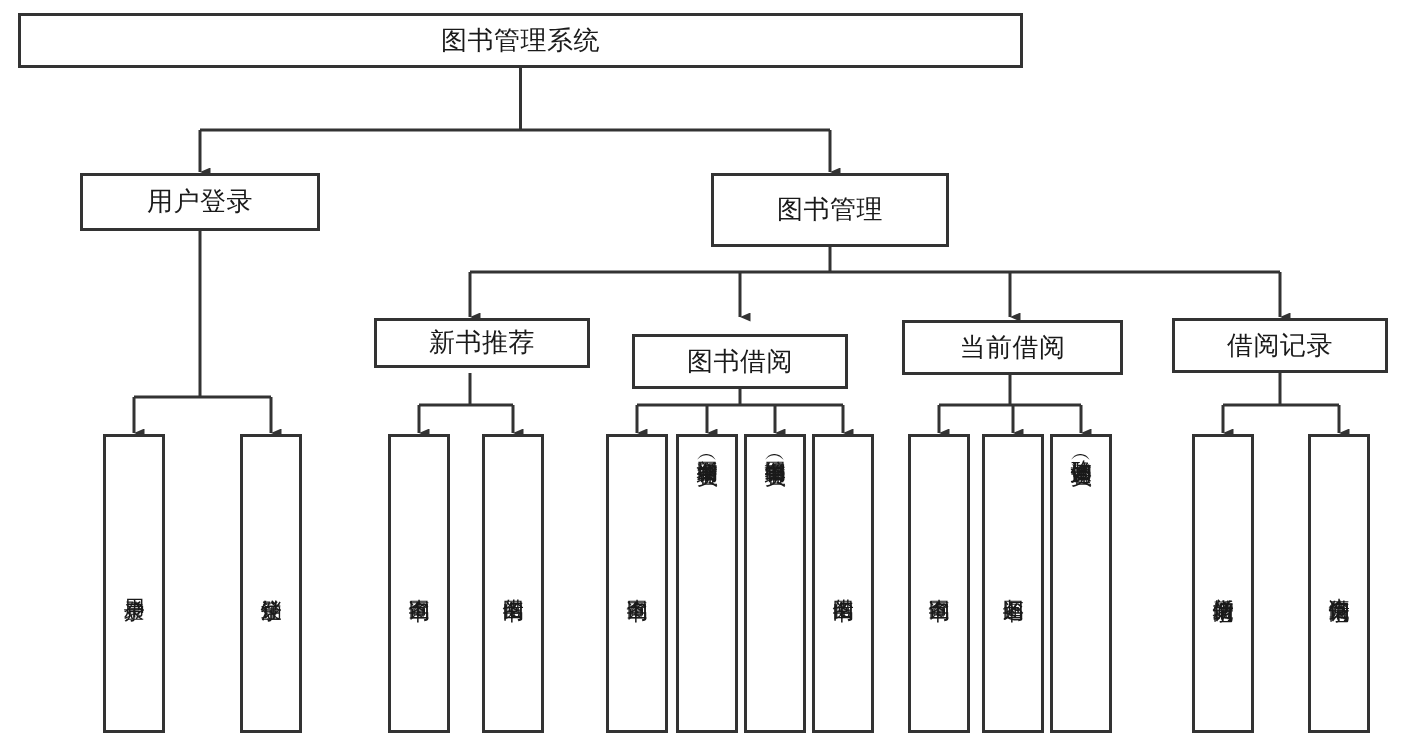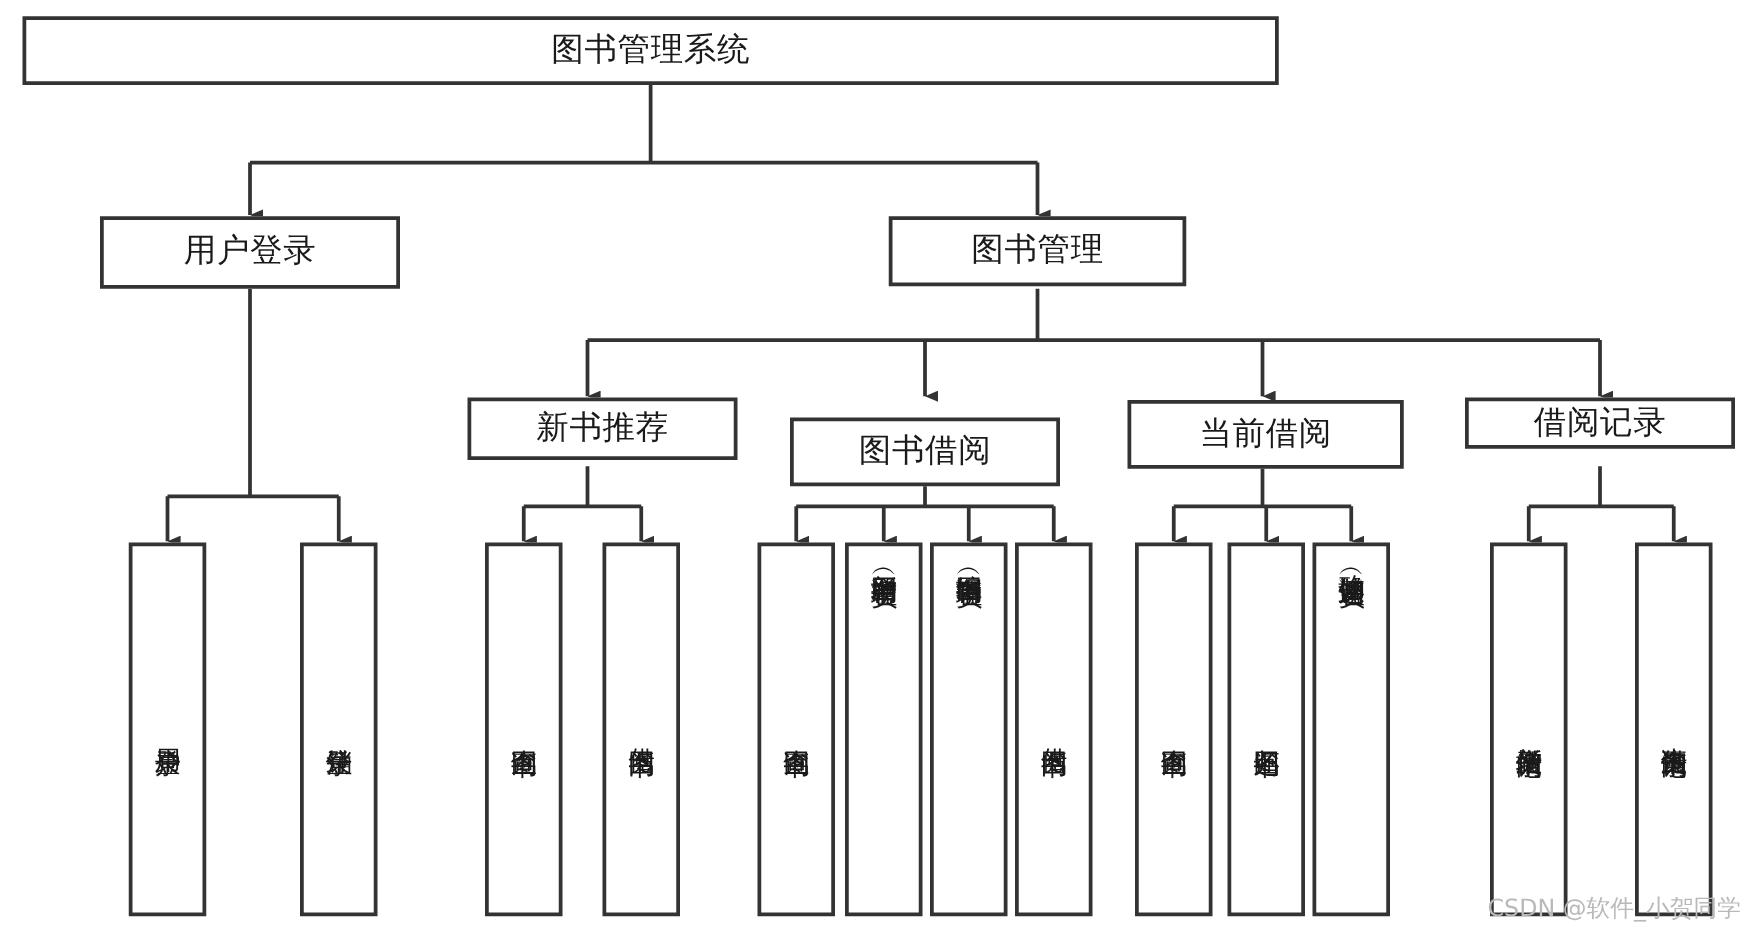--- a/index.html
+++ b/index.html
@@ -120,33 +120,33 @@
         <line x1="1339" y1="405" x2="1339" y2="433" marker-end="url(#arrowhead)"></line>
       </g>
   </svg>
   <div id="node-layer">
       <div class="node horiz" style="left: 18px; top: 13px; width: 1005px; height: 55px;">
         <span class="node-label">图书管理系统</span>
       </div>
       <div class="node horiz" style="left: 80px; top: 173px; width: 240px; height: 58px;">
         <span class="node-label">用户登录</span>
       </div>
-      <div class="node horiz" style="left: 711px; top: 173px; width: 238px; height: 56px;">
+      <div class="node horiz" style="left: 711px; top: 173px; width: 238px; height: 74px;">
         <span class="node-label">图书管理</span>
       </div>
       <div class="node horiz" style="left: 374px; top: 318px; width: 216px; height: 50px; text-align: center;">
         <span class="node-label">新书推荐</span>
       </div>
       <div class="node horiz" style="left: 632px; top: 318px; width: 216px; height: 55px; margin-top: 16px;">
         <span class="node-label">图书借阅</span>
       </div>
       <div class="node horiz" style="left: 902px; top: 320px; width: 221px; height: 55px;">
         <span class="node-label">当前借阅</span>
       </div>
-      <div class="node horiz" style="left: 1172px; top: 318px; width: 216px; height: 41px;">
+      <div class="node horiz" style="left: 1172px; top: 318px; width: 216px; height: 55px;">
         <span class="node-label">借阅记录</span>
       </div>
       <div class="node vert align-center" style="left: 103px; top: 434px; width: 62px; height: 299px;">
         <span class="node-label">用户登录</span>
       </div>
       <div class="node vert align-center" style="left: 240px; top: 434px; width: 62px; height: 299px;">
         <span class="node-label">注销登录</span>
       </div>
       <div class="node vert align-center" style="left: 388px; top: 434px; width: 62px; height: 299px;">
         <span class="node-label">查询图书</span>
@@ -175,14 +175,13 @@
       <div class="node vert align-top" style="left: 1050px; top: 434px; width: 62px; height: 299px;">
         <span class="node-label">确认归还（管理员）</span>
       </div>
       <div class="node vert align-center" style="left: 1192px; top: 434px; width: 62px; height: 299px;">
         <span class="node-label">新增借阅记录</span>
       </div>
       <div class="node vert align-center" style="left: 1308px; top: 434px; width: 62px; height: 299px;">
         <span class="node-label">查询借阅记录</span>
       </div>
     </div>
-  <div class="watermark" style="left: 1190px; top: 714px;">CSDN @软件_小贺同学</div>
 </div>
 
 </body></html>

